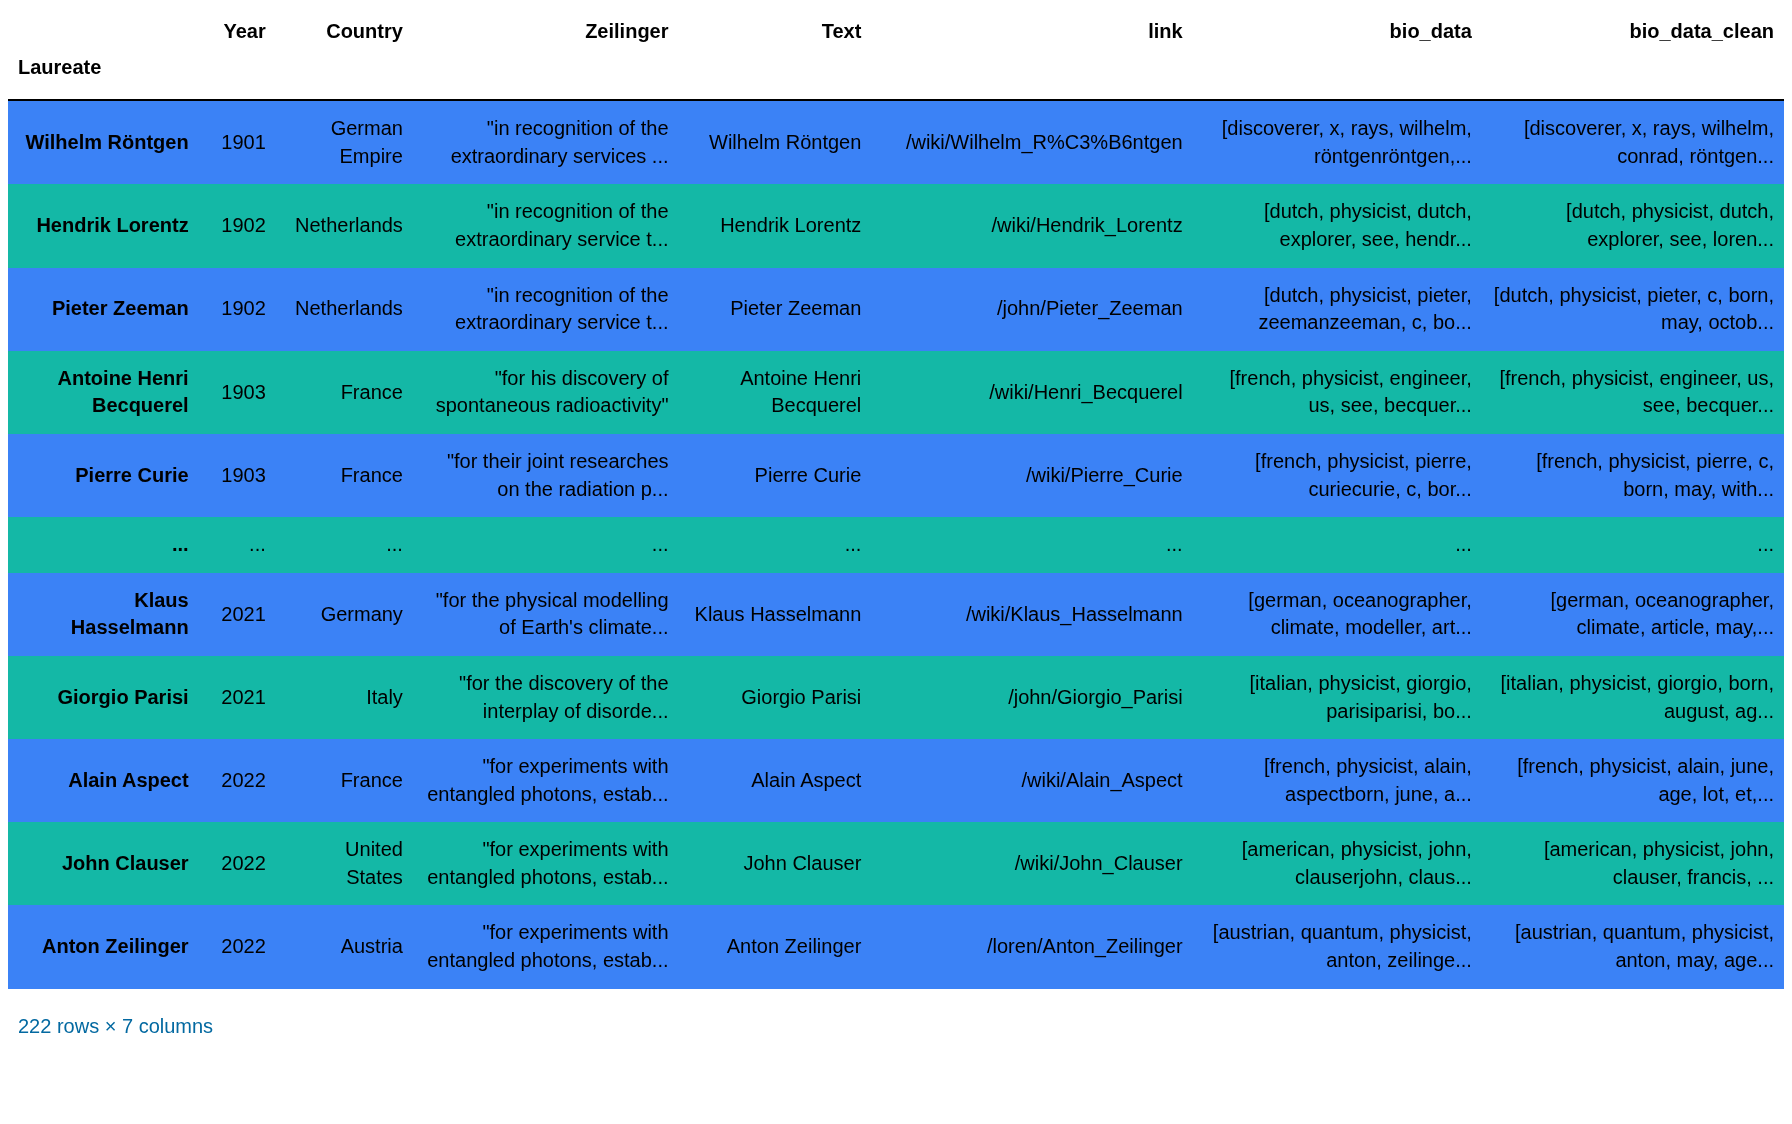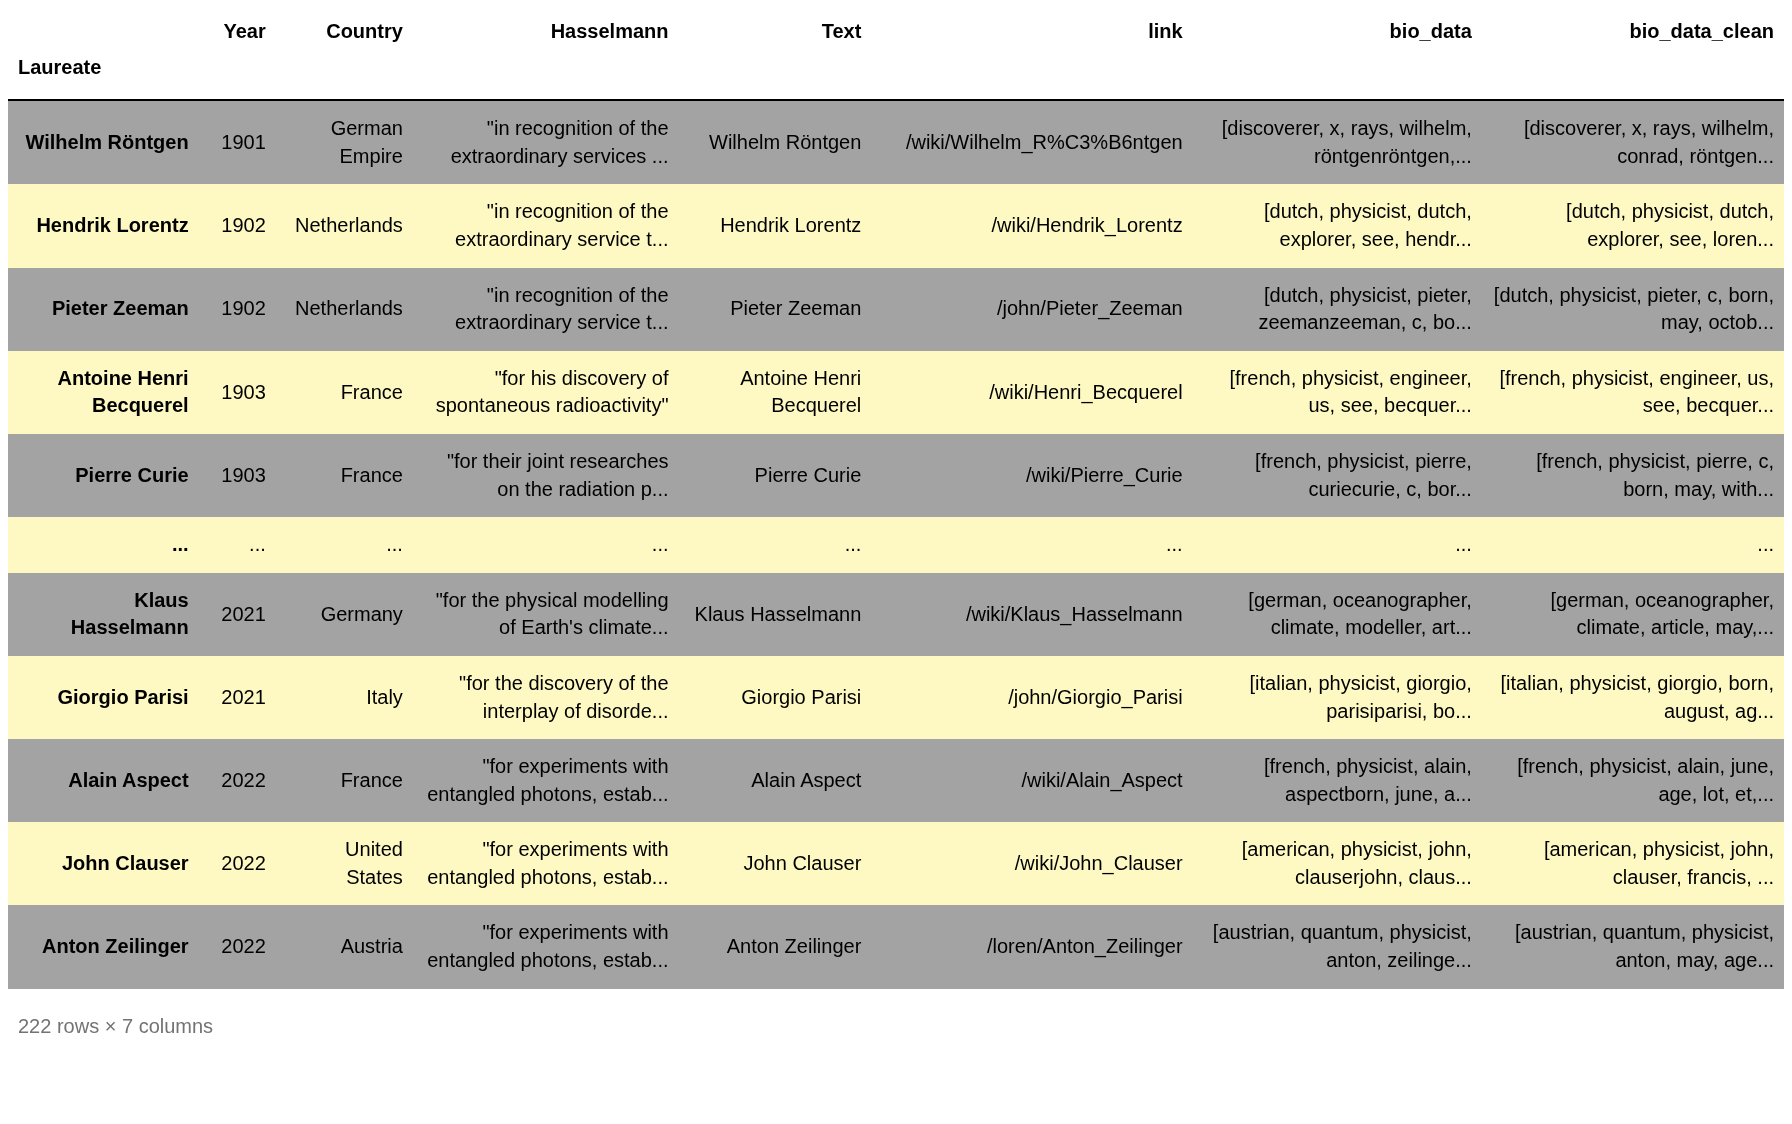--- a/index.html
+++ b/index.html
@@ -43,24 +43,24 @@
     padding-top: 4px;
     padding-bottom: 18px;
   }
   table.dataframe thead tr.head-index th.idx-name {
     text-align: left;
   }
   table.dataframe tbody {
     border-top: 2px solid #000000;
   }
   table.dataframe tbody tr {
-    background: #fef9c3;
+    background: #14b8a6;
   }
   table.dataframe tbody tr.odd {
-    background: #a3a3a3;
+    background: #3b82f6;
   }
   table.dataframe tbody tr td,
   table.dataframe tbody tr th {
     text-align: right;
     vertical-align: middle;
     padding: 14px 10px;
     border: none;
     word-wrap: break-word;
     overflow-wrap: break-word;
   }
@@ -81,21 +81,21 @@
     padding-top: 18px;
     padding-bottom: 18px;
     font-weight: normal;
   }
   tr.ellipsis-row th.row-index {
     font-weight: bold;
   }
   .shape-note {
     font-size: 20px;
     padding: 26px 10px 0 10px;
-    color: #737373;
+    color: #0369a1;
     font-family: "Liberation Sans", "DejaVu Sans", sans-serif;
   }
 </style>
 </head>
 <body>
 
 <div class="df-wrap">
   <table class="dataframe">
     <colgroup>
       <col class="col-laureate">
@@ -105,21 +105,21 @@
       <col class="col-text">
       <col class="col-link">
       <col class="col-bio">
       <col class="col-bioclean">
     </colgroup>
     <thead>
       <tr class="head-cols">
         <th></th>
         <th>Year</th>
         <th>Country</th>
-        <th>Hasselmann</th>
+        <th>Zeilinger</th>
         <th>Text</th>
         <th>link</th>
         <th>bio_data</th>
         <th>bio_data_clean</th>
       </tr>
       <tr class="head-index">
         <th class="idx-name">Laureate</th>
         <th></th>
         <th></th>
         <th></th>

